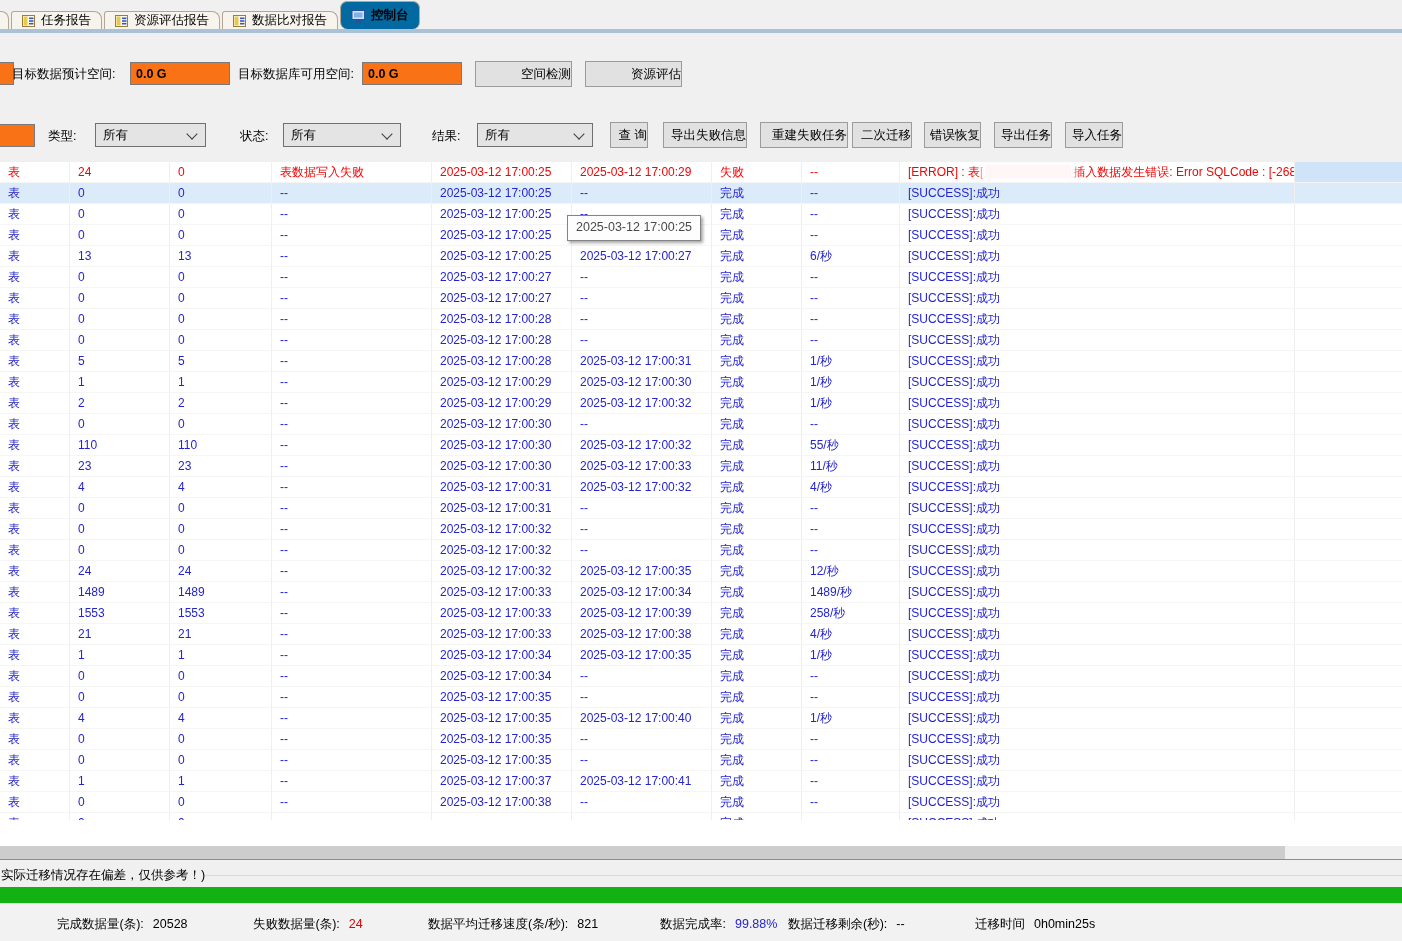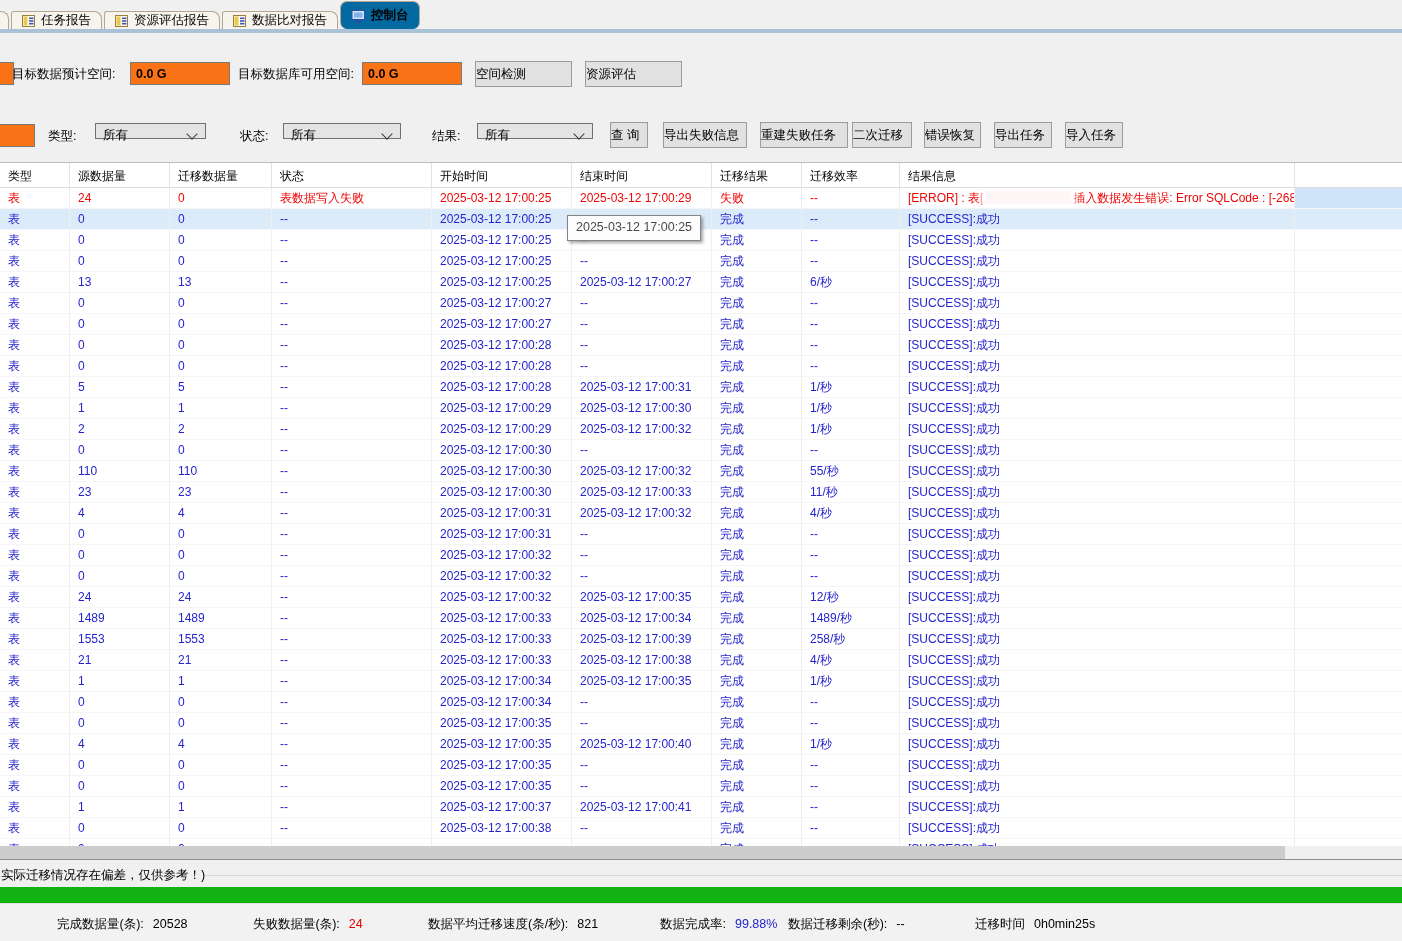--- a/index.html
+++ b/index.html
@@ -14,22 +14,22 @@
   .tab.active{background:#0369a1;font-weight:bold;height:28px;border-radius:7px;}
   .tab.sliver{width:9px;padding:0;margin-right:2px;border-radius:0 8px 0 0;border-left:none;}
   .tabband{position:absolute;left:0;top:29px;width:1402px;height:4px;background:#a9c2d7;}
 
   
   .lbl{position:absolute;font-size:12.5px;white-space:nowrap;}
   .tbox{position:absolute;background:#f97316;border:1px solid #7a7a7a;font-size:12.5px;
         padding:0 5px;height:23px;box-sizing:border-box;outline:none;
         font-family:"Liberation Sans","DejaVu Sans",sans-serif;font-weight:bold;}
   .btn{position:absolute;background:#e1e1e1;border:1px solid #9b9b9b;font-size:12.5px;
-       text-align:left;height:26px;line-height:24px;box-sizing:border-box;cursor:default;white-space:nowrap;}
-  .combo{position:absolute;height:16px;background:#e4e4e4;border:1px solid #707070;font-size:12.5px;
+       text-align:right;height:26px;line-height:24px;box-sizing:border-box;cursor:default;white-space:nowrap;}
+  .combo{position:absolute;height:24px;background:#e4e4e4;border:1px solid #707070;font-size:12.5px;
          line-height:22px;padding-left:7px;box-sizing:border-box;cursor:default;}
   .chev{position:absolute;right:9px;top:6px;width:7px;height:7px;
         border-right:1.5px solid #3c3c3c;border-bottom:1.5px solid #3c3c3c;transform:rotate(45deg);}
 
   
   .tablewrap{position:absolute;left:0;top:162px;width:1402px;height:684px;background:#fff;overflow:hidden;}
   .thead{display:grid;grid-template-columns:70px 100px 102px 160px 140px 140px 90px 98px 395px auto;
          height:26px;line-height:26px;border-top:1px solid #bdbdbd;border-bottom:1px solid #dcdcdc;
          background:#fff;box-sizing:border-box;}
   .th{padding-left:8px;font-size:12px;border-right:1px solid #e3e3e3;box-sizing:border-box;overflow:hidden;white-space:nowrap;}
@@ -138,32 +138,20 @@
 </div>
 <div class="btn" style="left:610px;top:122px;width:38px;">查 询</div>
 <div class="btn" style="left:663px;top:122px;width:84px;">导出失败信息</div>
 <div class="btn" style="left:760px;top:122px;width:88px;">重建失败任务</div>
 <div class="btn" style="left:852px;top:122px;width:60px;">二次迁移</div>
 <div class="btn" style="left:924px;top:122px;width:57px;">错误恢复</div>
 <div class="btn" style="left:994px;top:122px;width:58px;">导出任务</div>
 <div class="btn" style="left:1065px;top:122px;width:58px;">导入任务</div>
 
 <div class="tablewrap">
-  <div class="thead">
-      <div class="th c0">类型</div>
-      <div class="th c1">源数据量</div>
-      <div class="th c2">迁移数据量</div>
-      <div class="th c3">状态</div>
-      <div class="th c4">开始时间</div>
-      <div class="th c5">结束时间</div>
-      <div class="th c6">迁移结果</div>
-      <div class="th c7">迁移效率</div>
-      <div class="th c8">结果信息</div>
-      <div class="th c9"></div>
-    </div>
   <div class="tbody">
       <div class="tr error">
         <div class="td c0">表</div>
         <div class="td c1">24</div>
         <div class="td c2">0</div>
         <div class="td c3">表数据写入失败</div>
         <div class="td c4">2025-03-12 17:00:25</div>
         <div class="td c5">2025-03-12 17:00:29</div>
         <div class="td c6">失败</div>
         <div class="td c7">--</div>

